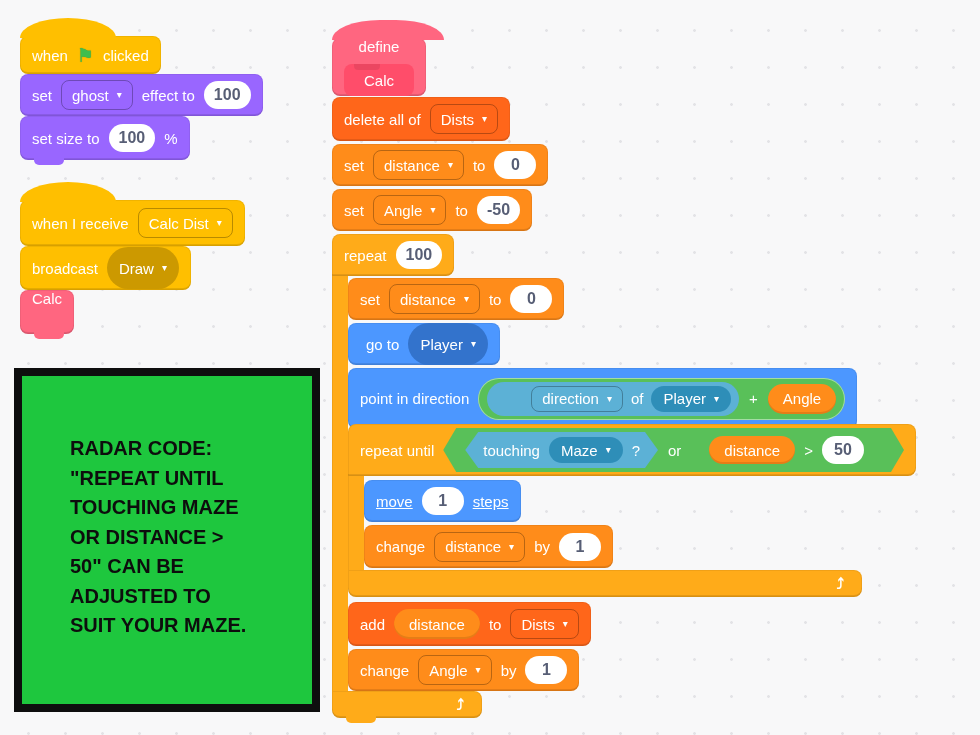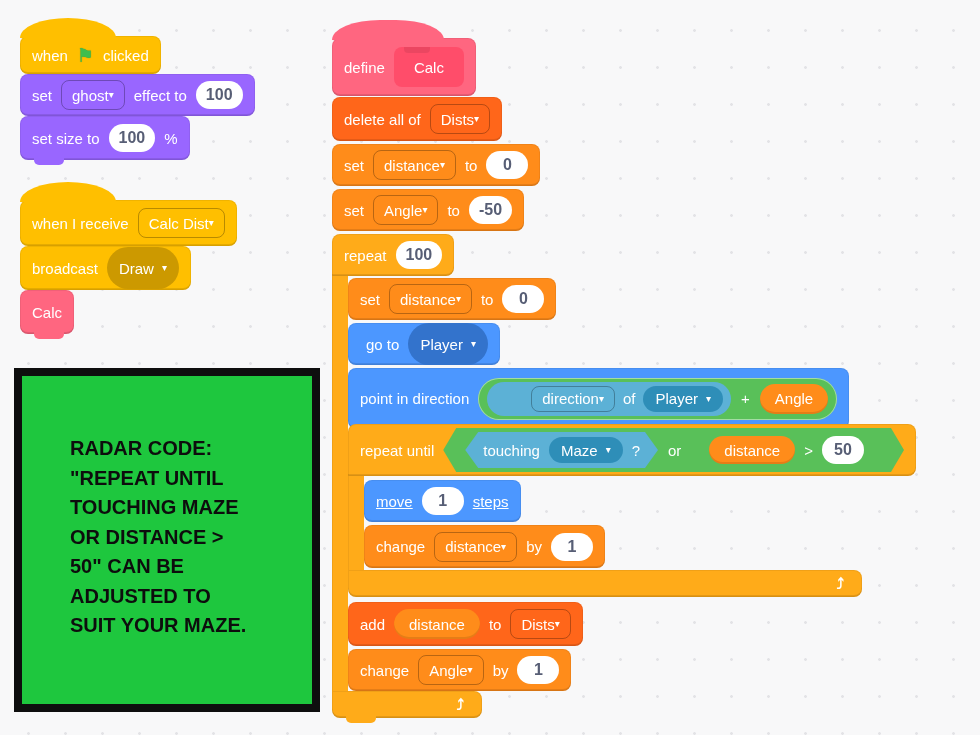--- a/index.html
+++ b/index.html
@@ -16,21 +16,21 @@
     padding: 0 12px; color: #fff; font-size: 15px; font-weight: 500;
     border-radius: 8px; white-space: nowrap;
     box-shadow: inset 0 0 0 1px rgba(0,0,0,0.06), inset 0 -2px 0 rgba(0,0,0,0.10);
   }
   .motion   { background-color:#4C97FF; }
   .looks    { background-color:#9966FF; }
   .events   { background-color:#FFBF00; }
   .control  { background-color:#FFAB19; }
   .variables{ background-color:#FF8C1A; }
   .lists    { background-color:#FF661A; }
-  .myblocks { background-color:#FF6680; }
+  .myblocks { background-color:#FF6680;flex-direction:column; }
 
   .hat::before {
     content:""; position:absolute; top:-18px; left:0; width:96px; height:20px;
     background-color: inherit; border-radius: 48px 48px 0 0 / 20px 20px 0 0;
   }
   .hat.wide::before { width: 112px; }
   .bump::after {
     content:""; position:absolute; bottom:-5px; left:14px; width:30px; height:9px;
     background-color: inherit; border-radius: 0 0 5px 5px;
   }
@@ -43,21 +43,21 @@
     justify-content:flex-end; padding:0 18px; color:#fff;
     box-shadow: inset 0 0 0 1px rgba(0,0,0,0.06), inset 0 -2px 0 rgba(0,0,0,0.10);
   }
   .oval {
     background:#fff; color:#575E75; border-radius:999px; height:28px;
     min-width:42px; padding:0 10px; display:inline-flex; align-items:center;
     justify-content:center; font-weight:600; font-size:16px;
   }
   .field {
     border:1px solid rgba(0,0,0,0.28); border-radius:8px; height:30px;
-    padding:0 10px; display:inline-flex; align-items:center; gap:0;
+    padding:0 10px; display:inline-flex; align-items:center; gap:8px;
   }
   .dd { border-radius:999px; height:42px; padding:0 12px; display:inline-flex;
         align-items:center; gap:8px; }
   .events-dark  { background-color:#CC9900; }
   .motion-dark  { background-color:#3373CC; }
   .sensing-dark { background-color:#2E8EB8; }
   .var-oval {
     background:#FF8C1A; border-radius:999px; height:30px; padding:0 15px;
     display:inline-flex; align-items:center; color:#fff;
     box-shadow: inset 0 -2px 0 rgba(0,0,0,0.10);

